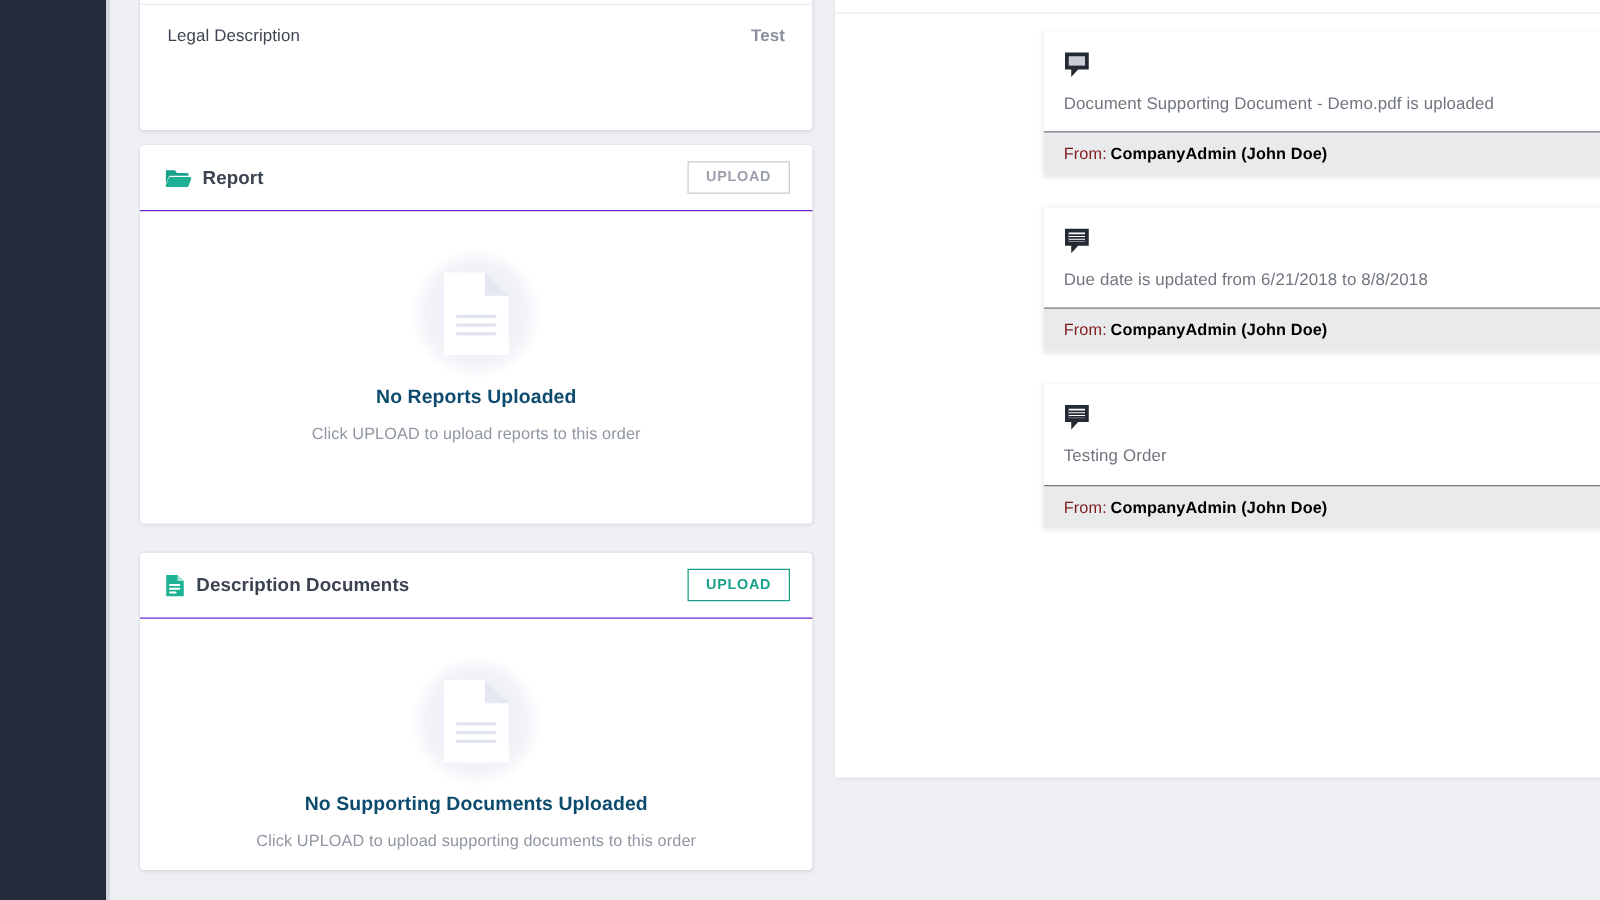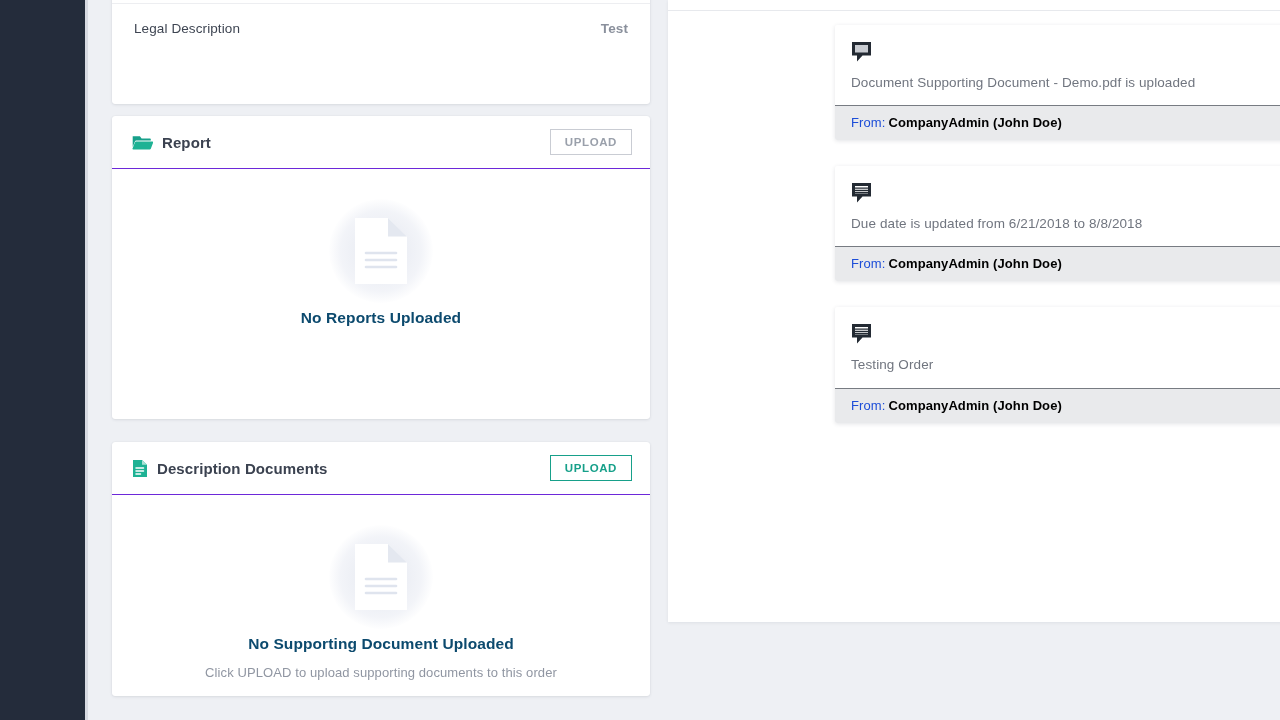--- a/index.html
+++ b/index.html
@@ -201,21 +201,21 @@
     letter-spacing: .1px;
     line-height: 1.2;
   }
   .activity-footer {
     background: #e9eaec;
     border-top: 1px solid #777b82;
     padding: 9px 16px 10px;
     font-size: 13px;
     letter-spacing: .1px;
   }
-  .from-label { color: #1d4ed8; font-weight: 400; }
+  .from-label { color: #7f1d1d; font-weight: 400; }
   .from-name  { color: #000000; font-weight: 700; margin-left: 3px; }
 </style>
 </head>
 <body>
 
 <div class="app">
 
   <div class="left-rail"></div>
   <div class="rail-edge"></div>
 
@@ -253,20 +253,21 @@
             <path d="M4 3h33l19 18.5V69H4z" fill="#ffffff"></path>
             <path d="M37 3l19 18.5H37z" fill="#e4e8f0"></path>
             <g stroke="#dfe4ee" stroke-width="2.6" stroke-linecap="round">
               <line x1="15" y1="38" x2="45" y2="38"></line>
               <line x1="15" y1="45" x2="45" y2="45"></line>
               <line x1="15" y1="52" x2="45" y2="52"></line>
             </g>
           </svg>
         </div>
         <div class="empty-title">No Reports Uploaded</div>
+        <div class="empty-sub">Click UPLOAD to upload reports to this order</div>
       </div>
     </div>
 
     <div class="card section-card" id="supporting-card">
       <div class="card-header">
         <div class="card-header-left">
           <span>
             <svg class="icon-svg" width="16" height="19" viewBox="0 0 16 19" aria-hidden="true">
               <path d="M1 1h9l5 4.8V18H1z" fill="#1eb294"></path>
               <path d="M10 1l5 4.8h-5z" fill="#a8e3d6"></path>
@@ -288,21 +289,21 @@
           <svg class="icon-svg" style="position:relative" width="60" height="72" viewBox="0 0 60 72" aria-hidden="true">
             <path d="M4 3h33l19 18.5V69H4z" fill="#ffffff"></path>
             <path d="M37 3l19 18.5H37z" fill="#e4e8f0"></path>
             <g stroke="#dfe4ee" stroke-width="2.6" stroke-linecap="round">
               <line x1="15" y1="38" x2="45" y2="38"></line>
               <line x1="15" y1="45" x2="45" y2="45"></line>
               <line x1="15" y1="52" x2="45" y2="52"></line>
             </g>
           </svg>
         </div>
-        <div class="empty-title">No Supporting Document Uploaded</div>
+        <div class="empty-title">No Supporting Documents Uploaded</div>
         <div class="empty-sub">Click UPLOAD to upload supporting documents to this order</div>
       </div>
     </div>
 
   </div>
 
   <div class="right-panel">
     <div class="panel-top-rule"></div>
 
     <div class="activity-list">

